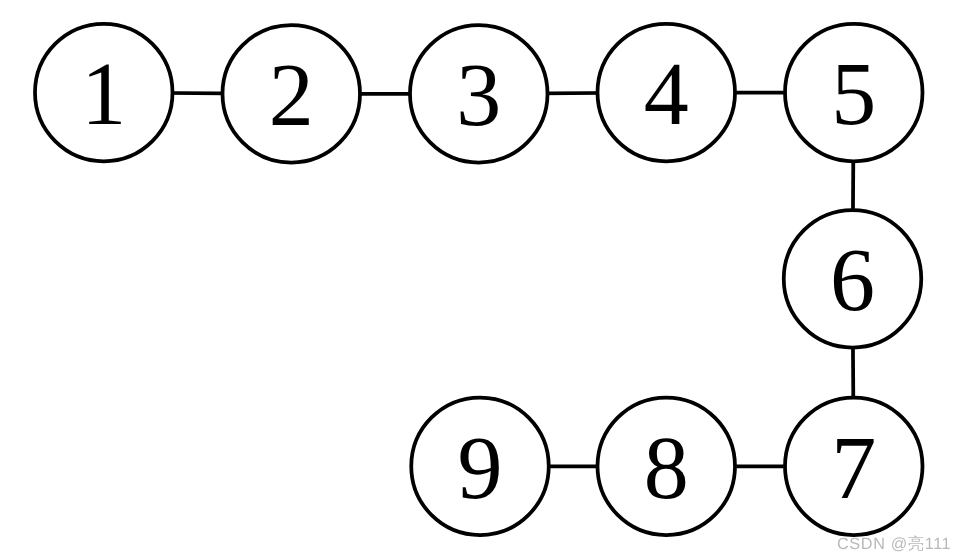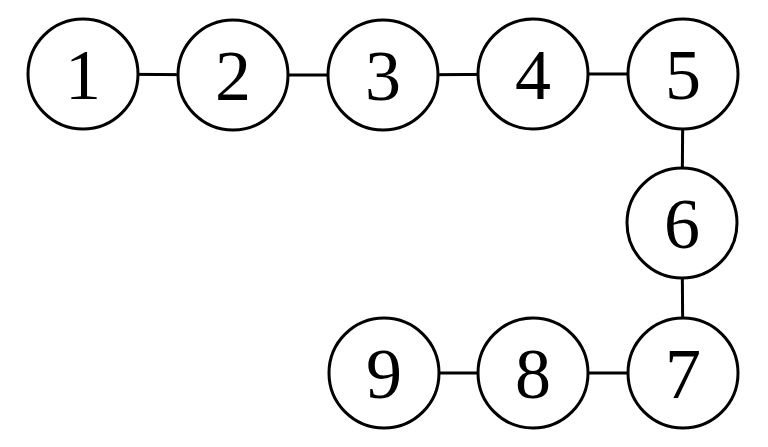--- a/index.html
+++ b/index.html
@@ -62,13 +62,14 @@
       <text x="683" y="99" text-anchor="middle" font-size="72" fill="#000000" class="node-label-text">5</text>
       <circle cx="682" cy="223" r="55" fill="#ffffff" stroke="#000000" stroke-width="3"></circle>
       <text x="682" y="248" text-anchor="middle" font-size="72" fill="#000000" class="node-label-text">6</text>
       <circle cx="683" cy="373" r="55" fill="#ffffff" stroke="#000000" stroke-width="3"></circle>
       <text x="683" y="398" text-anchor="middle" font-size="72" fill="#000000" class="node-label-text">7</text>
       <circle cx="533" cy="373" r="55" fill="#ffffff" stroke="#000000" stroke-width="3"></circle>
       <text x="533" y="398" text-anchor="middle" font-size="72" fill="#000000" class="node-label-text">8</text>
       <circle cx="384" cy="373" r="55" fill="#ffffff" stroke="#000000" stroke-width="3"></circle>
       <text x="384" y="398" text-anchor="middle" font-size="72" fill="#000000" class="node-label-text">9</text>
     </svg>
+  <div class="watermark" style="color: rgb(185, 185, 185);">CSDN @亮111</div>
 </div>
 
 </body></html>

